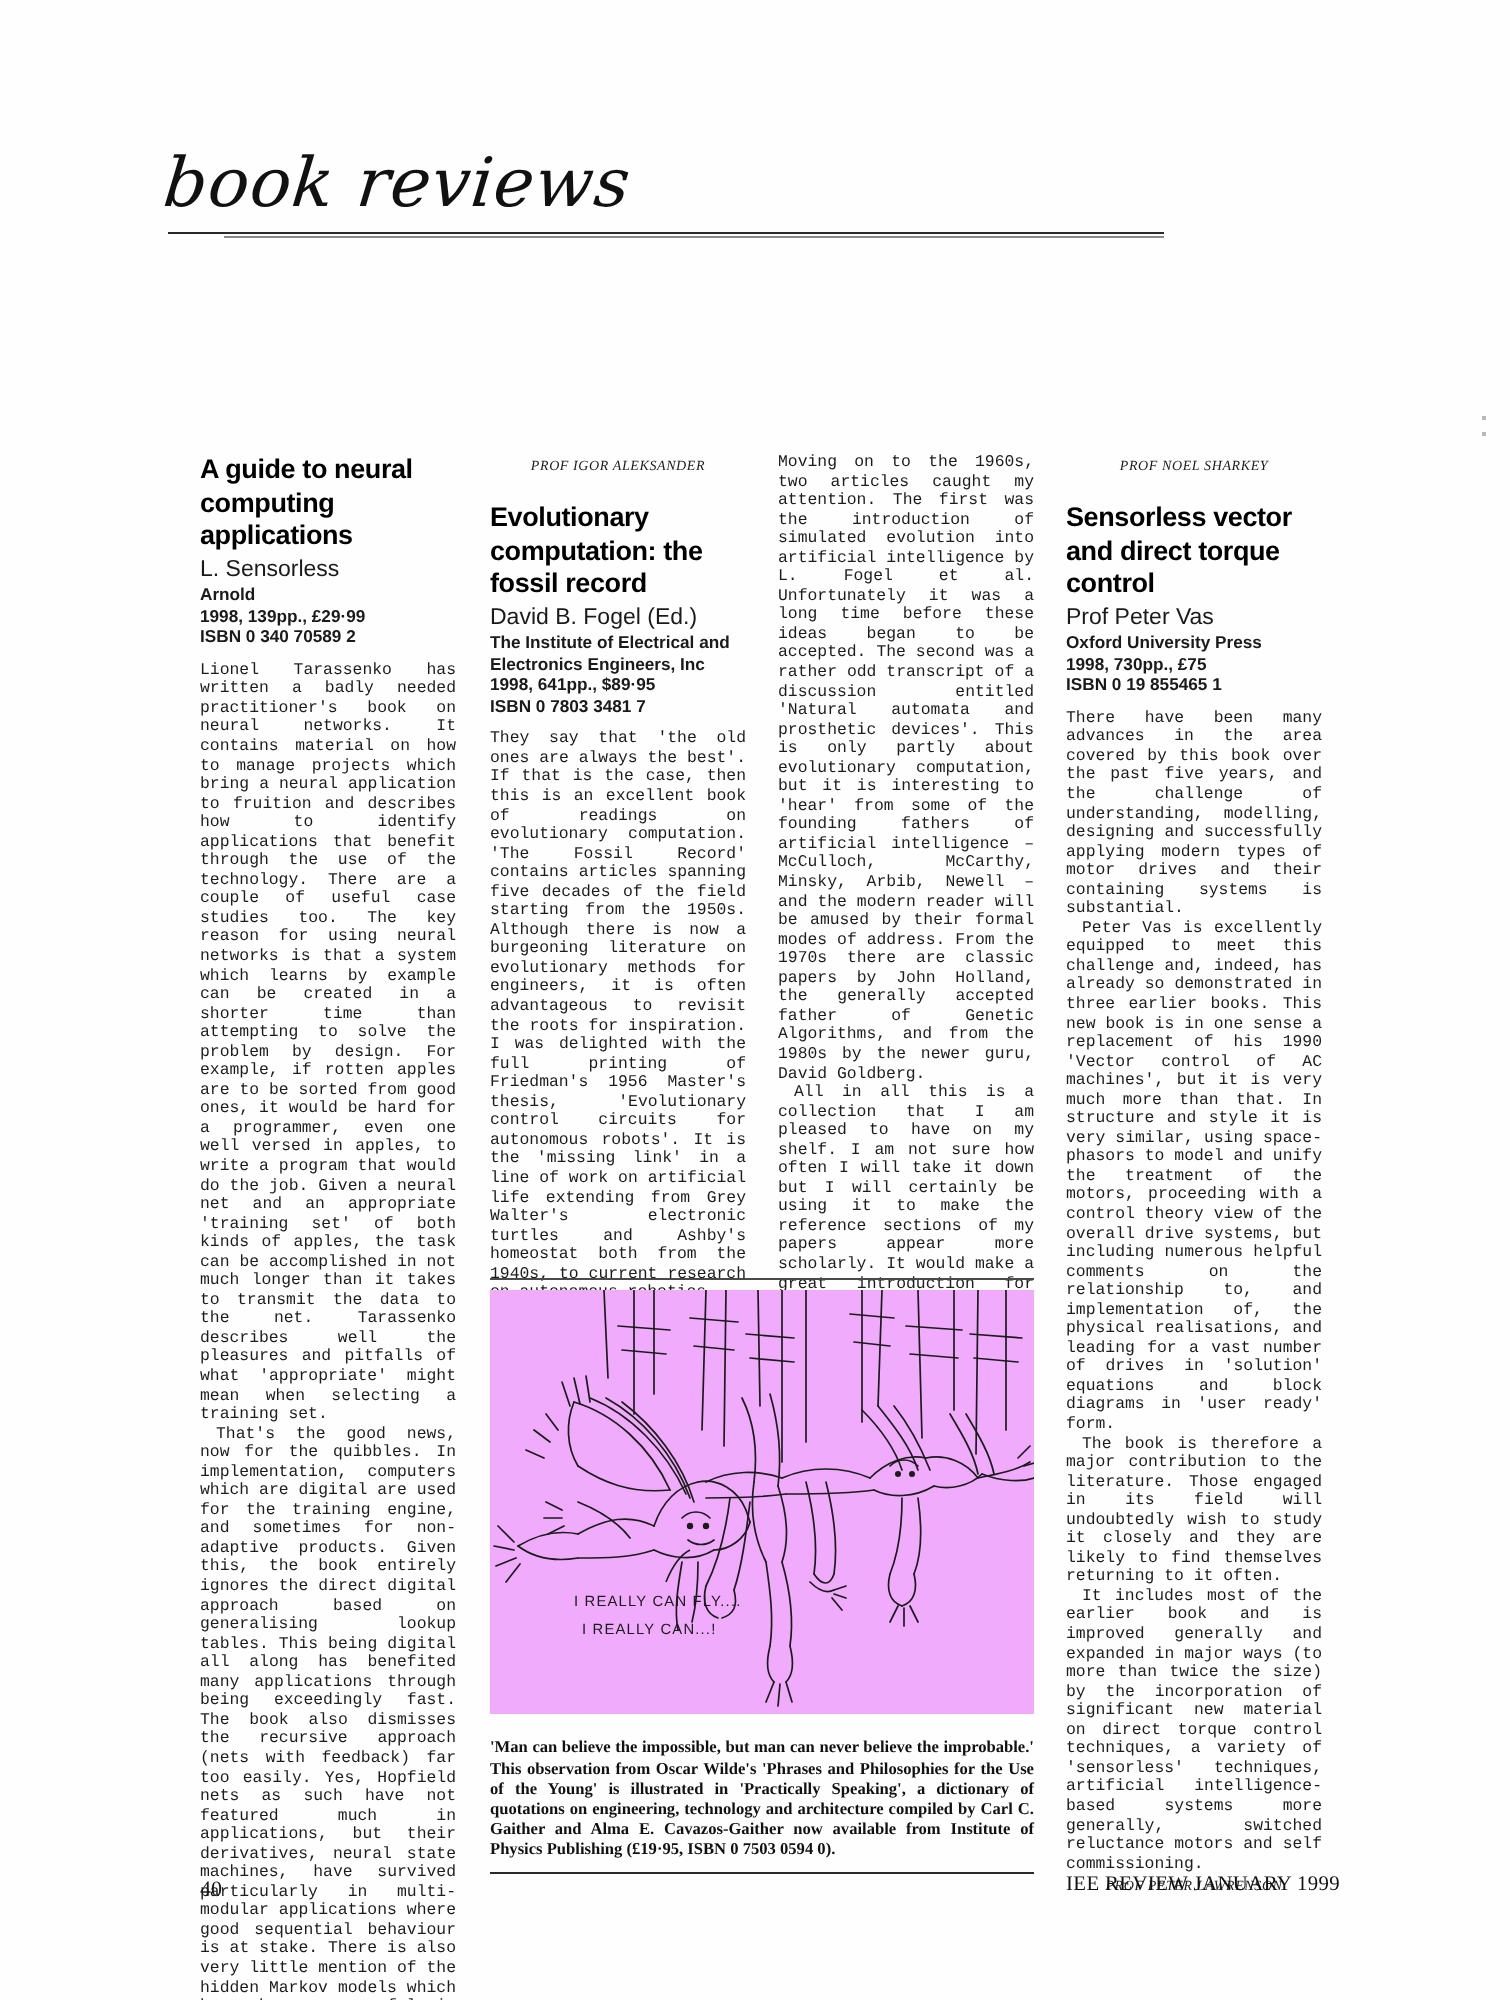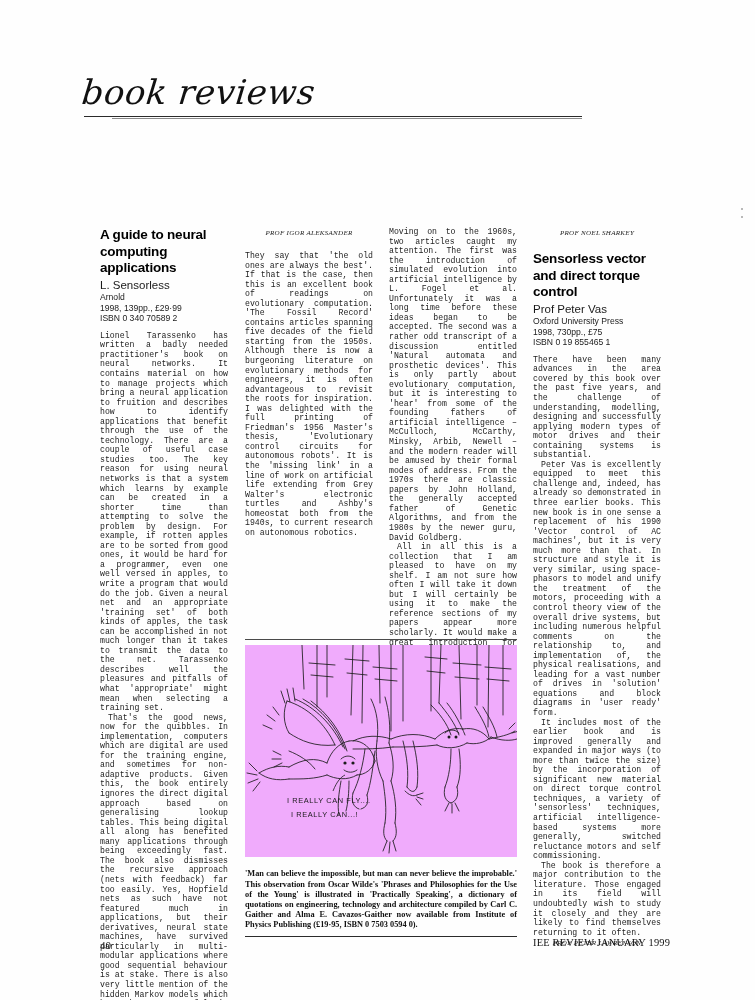--- a/index.html
+++ b/index.html
@@ -84,20 +84,21 @@
     line-height: 13.5px;
     color: #1a1a1a;
     margin: 1px 0 0 0;
   }
   .review-meta {
     font-family: "Liberation Sans", sans-serif;
     font-size: 8.6px;
     line-height: 10.6px;
     color: #1a1a1a;
     margin: 0;
+    font-weight: bold;
   }
   .meta-block { margin-bottom: 7px; }
 
   
   .body-text {
     font-family: Liberation Mono, monospace;
     font-size: 8.2px;
     line-height: 9.55px;
     text-align: justify;
     text-justify: inter-word;
@@ -221,42 +222,49 @@
       <div class="review-meta">1998, 139pp., £29·99</div>
       <div class="review-meta">ISBN 0 340 70589 2</div>
     </div>
     <p class="body-text">Lionel Tarassenko has written a badly needed practitioner's book on neural networks. It contains material on how to manage projects which bring a neural application to fruition and describes how to identify applications that benefit through the use of the technology. There are a couple of useful case studies too. The key reason for using neural networks is that a system which learns by example can be created in a shorter time than attempting to solve the problem by design. For example, if rotten apples are to be sorted from good ones, it would be hard for a programmer, even one well versed in apples, to write a program that would do the job. Given a neural net and an appropriate 'training set' of both kinds of apples, the task can be accomplished in not much longer than it takes to transmit the data to the net. Tarassenko describes well the pleasures and pitfalls of what 'appropriate' might mean when selecting a training set.</p>
     <p class="body-text">That's the good news, now for the quibbles. In implementation, computers which are digital are used for the training engine, and sometimes for non-adaptive products. Given this, the book entirely ignores the direct digital approach based on generalising lookup tables. This being digital all along has benefited many applications through being exceedingly fast. The book also dismisses the recursive approach (nets with feedback) far too easily. Yes, Hopfield nets as such have not featured much in applications, but their derivatives, neural state machines, have survived particularly in multi-modular applications where good sequential behaviour is at stake. There is also very little mention of the hidden Markov models which have been so useful in speech recognition. So, those buying the book should realise that this is a reasonable primer, but by no means the whole story of how products might benefit from this maturing technology.</p>
   </div>
 
   <div class="col" id="col2">
     <p class="attribution"><span class="smallcaps">PROF IGOR ALEKSANDER</span></p>
     <div class="spacer-md"></div>
+    <div class="meta-block">
+      <h2 class="review-title">Evolutionary computation: the fossil record</h2>
+      <div class="review-author">David B. Fogel (Ed.)</div>
+      <div class="review-meta">The Institute of Electrical and Electronics Engineers, Inc</div>
+      <div class="review-meta">1998, 641pp., $89·95</div>
+      <div class="review-meta">ISBN 0 7803 3481 7</div>
+    </div>
     <p class="body-text">They say that 'the old ones are always the best'. If that is the case, then this is an excellent book of readings on evolutionary computation. 'The Fossil Record' contains articles spanning five decades of the field starting from the 1950s. Although there is now a burgeoning literature on evolutionary methods for engineers, it is often advantageous to revisit the roots for inspiration. I was delighted with the full printing of Friedman's 1956 Master's thesis, 'Evolutionary control circuits for autonomous robots'. It is the 'missing link' in a line of work on artificial life extending from Grey Walter's electronic turtles and Ashby's homeostat both from the 1940s, to current research on autonomous robotics.</p>
   </div>
 
   <div class="col" id="col3">
     <p class="body-text">Moving on to the 1960s, two articles caught my attention. The first was the introduction of simulated evolution into artificial intelligence by L. Fogel et al. Unfortunately it was a long time before these ideas began to be accepted. The second was a rather odd transcript of a discussion entitled 'Natural automata and prosthetic devices'. This is only partly about evolutionary computation, but it is interesting to 'hear' from some of the founding fathers of artificial intelligence – McCulloch, McCarthy, Minsky, Arbib, Newell – and the modern reader will be amused by their formal modes of address. From the 1970s there are classic papers by John Holland, the generally accepted father of Genetic Algorithms, and from the 1980s by the newer guru, David Goldberg.</p>
     <p class="body-text">All in all this is a collection that I am pleased to have on my shelf. I am not sure how often I will take it down but I will certainly be using it to make the reference sections of my papers appear more scholarly. It would make a great introduction for electrical engineers as a companion to a modern text book.</p>
   </div>
 
   <div class="col" id="col4">
     <p class="attribution"><span class="smallcaps">PROF NOEL SHARKEY</span></p>
     <div class="spacer-md"></div>
     <div class="meta-block">
       <h2 class="review-title">Sensorless vector and direct torque control</h2>
       <div class="review-author">Prof Peter Vas</div>
       <div class="review-meta">Oxford University Press</div>
       <div class="review-meta">1998, 730pp., £75</div>
       <div class="review-meta">ISBN 0 19 855465 1</div>
     </div>
     <p class="body-text">There have been many advances in the area covered by this book over the past five years, and the challenge of understanding, modelling, designing and successfully applying modern types of motor drives and their containing systems is substantial.</p>
     <p class="body-text">Peter Vas is excellently equipped to meet this challenge and, indeed, has already so demonstrated in three earlier books. This new book is in one sense a replacement of his 1990 'Vector control of AC machines', but it is very much more than that. In structure and style it is very similar, using space-phasors to model and unify the treatment of the motors, proceeding with a control theory view of the overall drive systems, but including numerous helpful comments on the relationship to, and implementation of, the physical realisations, and leading for a vast number of drives in 'solution' equations and block diagrams in 'user ready' form.</p>
+    <p class="body-text">The book is therefore a major contribution to the literature. Those engaged in its field will undoubtedly wish to study it closely and they are likely to find themselves returning to it often.</p>
     <p class="body-text">It includes most of the earlier book and is improved generally and expanded in major ways (to more than twice the size) by the incorporation of significant new material on direct torque control techniques, a variety of 'sensorless' techniques, artificial intelligence-based systems more generally, switched reluctance motors and self commissioning.</p>
-    <p class="body-text">The book is therefore a major contribution to the literature. Those engaged in its field will undoubtedly wish to study it closely and they are likely to find themselves returning to it often.</p>
     <p class="attribution"><span class="smallcaps">PROF PETER LAWRENSON</span></p>
   </div>
 
   <div class="caption-rule-top"></div>
 
   <div class="cartoon-panel">
     <svg width="272" height="212" viewBox="0 0 272 212">
       <g fill="none" stroke="#1b1b1b" stroke-width="0.85" stroke-linecap="round" stroke-linejoin="round">
 
         <path d="M72 0 L72 62"></path>

